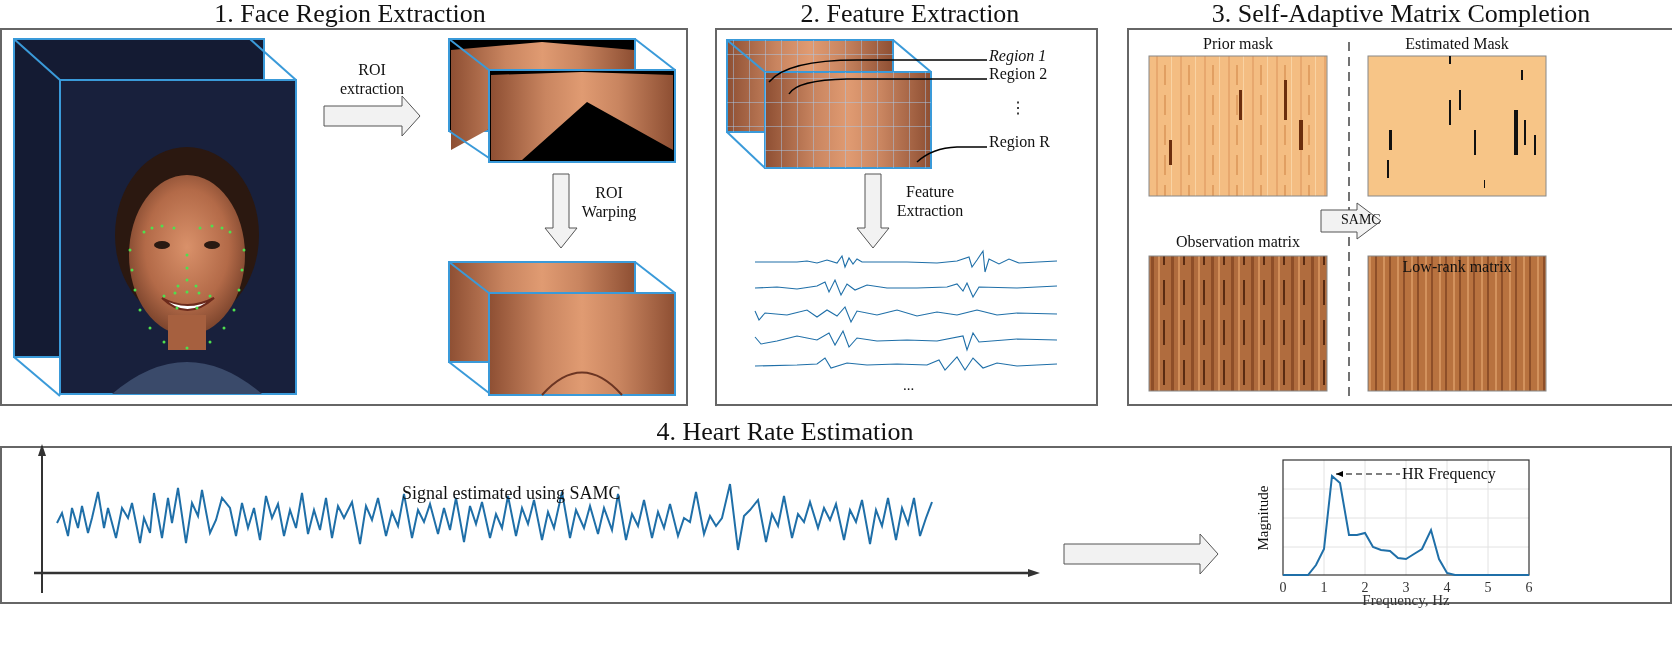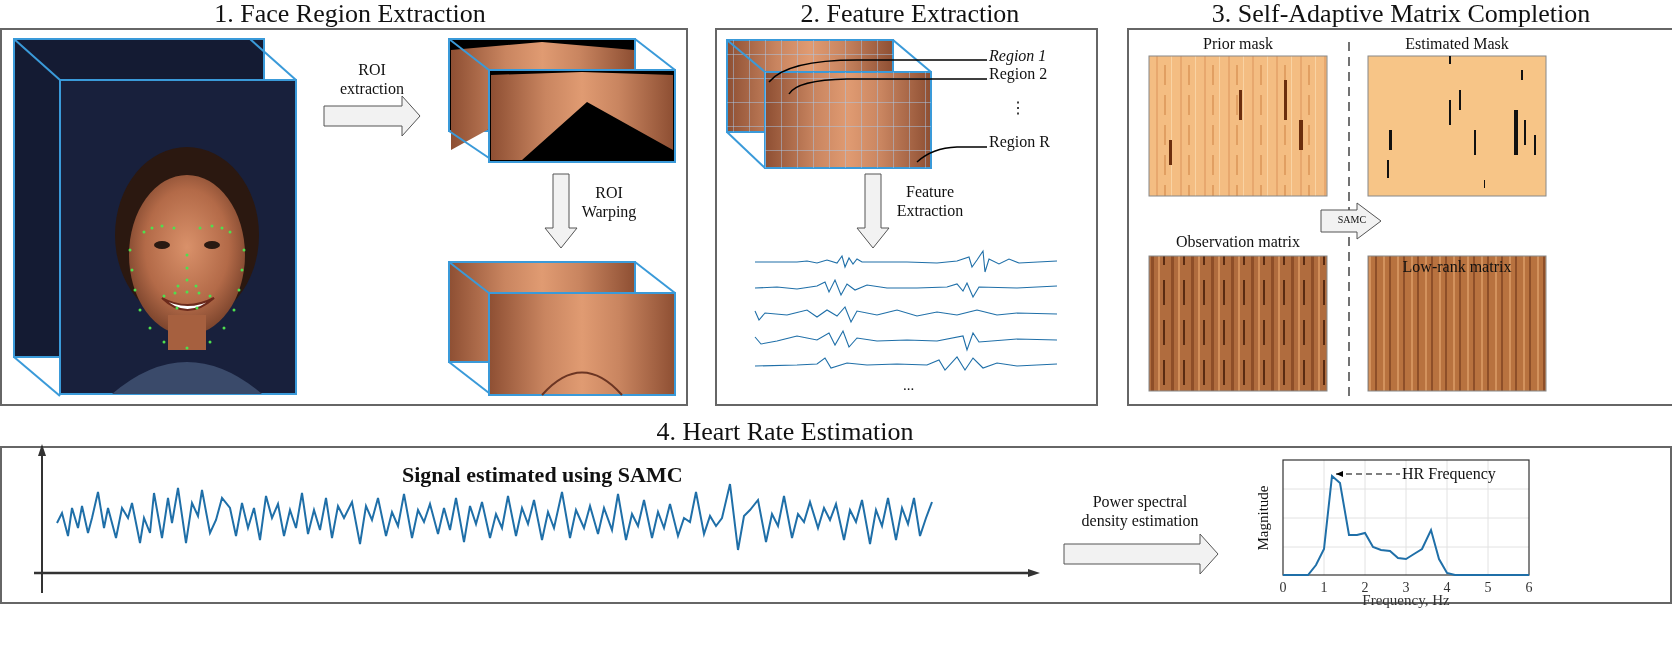--- a/index.html
+++ b/index.html
@@ -199,40 +199,36 @@
     </g>
     <rect x="20" y="226" width="178" height="135" fill="url(#obsstripes)" stroke="#888" stroke-width="1"></rect>
     <rect x="239" y="226" width="178" height="135" fill="url(#lowstripes)" stroke="#888" stroke-width="1"></rect>
     <line x1="220" y1="12" x2="220" y2="372" stroke="#444" stroke-width="1.5" stroke-dasharray="9,6"></line>
     <path d="M192 180 L228 180 L228 173 L252 191 L228 209 L228 202 L192 202 Z" fill="#f2f2f2" stroke="#555" stroke-width="1"></path>
   </svg>
   <div class="lbl" style="left:20px;width:178px;top:4px;">Prior mask</div>
   <div class="lbl" style="left:239px;width:178px;top:4px;">Estimated Mask</div>
   <div class="lbl" style="left:20px;width:178px;top:202px;">Observation matrix</div>
   <div class="lbl" style="left:239px;width:178px;top:202px;margin-top:25px;">Low-rank matrix</div>
-  <div class="lbl" style="left:204px;width:38px;top:184px;font-size:10px;line-height:12px;">SAMC</div>
+  <div class="lbl" style="left:212px;width:38px;top:184px;font-size:14px;line-height:12px;">SAMC</div>
 </div>
 
 <div class="title" style="left:560px;width:450px;top:418px;">4. Heart Rate Estimation</div>
 <div class="panel" style="left:0;top:446px;width:1672px;height:158px;">
   <svg width="1060" height="158" style="left:0;top:0;">
     <line x1="40" y1="-2" x2="40" y2="145" stroke="#333" stroke-width="2"></line>
     <path d="M36 8 L40 -4 L44 8 Z" fill="#333"></path>
     <line x1="32" y1="125" x2="1030" y2="125" stroke="#333" stroke-width="2.5"></line>
     <path d="M1026 121 L1038 125 L1026 129 Z" fill="#333"></path>
     <path fill="none" stroke="#1f6fa8" stroke-width="2" d="M55 75 L60 65 L66 88 L70 60 L76 80 L80 58 L86 85 L90 70 L96 44 L102 80 L106 60 L114 90 L120 60 L126 70 L130 55 L138 95 L142 70 L148 85 L152 45 L160 90 L166 50 L170 75 L176 40 L184 95 L190 55 L196 68 L200 42 L208 85 L214 72 L220 50 L228 60 L234 88 L240 55 L246 80 L252 60 L258 92 L264 48 L270 70 L276 56 L282 88 L288 62 L294 80 L300 45 L306 86 L312 62 L318 82 L324 50 L330 90 L336 58 L342 70 L350 54 L358 96 L364 58 L370 72 L376 50 L384 88 L390 64 L396 78 L402 46 L410 90 L416 62 L422 74 L428 56 L436 86 L442 60 L448 82 L454 50 L462 94 L468 58 L474 76 L480 54 L488 90 L494 66 L500 80 L506 48 L514 88 L520 60 L526 76 L532 52 L540 92 L546 64 L552 80 L560 44 L568 90 L574 62 L582 80 L588 58 L596 86 L602 60 L610 82 L616 46 L624 92 L630 66 L636 78 L642 52 L650 90 L656 64 L662 80 L668 56 L676 88 L682 70 L688 74 L694 44 L702 86 L708 68 L714 78 L720 70 L728 36 L736 102 L742 68 L748 62 L756 52 L764 94 L770 66 L776 78 L782 48 L790 90 L796 66 L802 74 L808 54 L816 80 L822 60 L828 72 L834 56 L842 92 L848 62 L854 74 L860 52 L868 96 L874 62 L880 78 L886 50 L894 92 L900 60 L906 76 L912 50 L918 88 L924 70 L930 54"></path>
   </svg>
-  <div class="lbl" style="left:400px;top:17px;font-size:22px;font-weight:bold;">Signal estimated using SAMC</div>
+  <div class="lbl" style="left:400px;top:36px;font-size:18px;">Signal estimated using SAMC</div>
   <svg width="160" height="50" style="left:1060px;top:84px;">
     <path d="M2 12 L138 12 L138 2 L156 22 L138 42 L138 32 L2 32 Z" fill="#f2f2f2" stroke="#555" stroke-width="1"></path>
   </svg>
-  <div class="lbl" style="left:1068px;top:44px;width:140px;">
-    <div>Power spectral</div>
-    <div>density estimation</div>
-  </div>
 
   <svg width="400" height="158" style="left:1240px;top:0;">
     <g stroke="#e2e2e2" stroke-width="1">
       <line x1="82" y1="12" x2="82" y2="127"></line>
         <line x1="123" y1="12" x2="123" y2="127"></line>
         <line x1="164" y1="12" x2="164" y2="127"></line>
       <line x1="205" y1="12" x2="205" y2="127"></line>
         <line x1="246" y1="12" x2="246" y2="127"></line>
       <line x1="41" y1="41" x2="287" y2="41"></line>
         <line x1="41" y1="70" x2="287" y2="70"></line>

